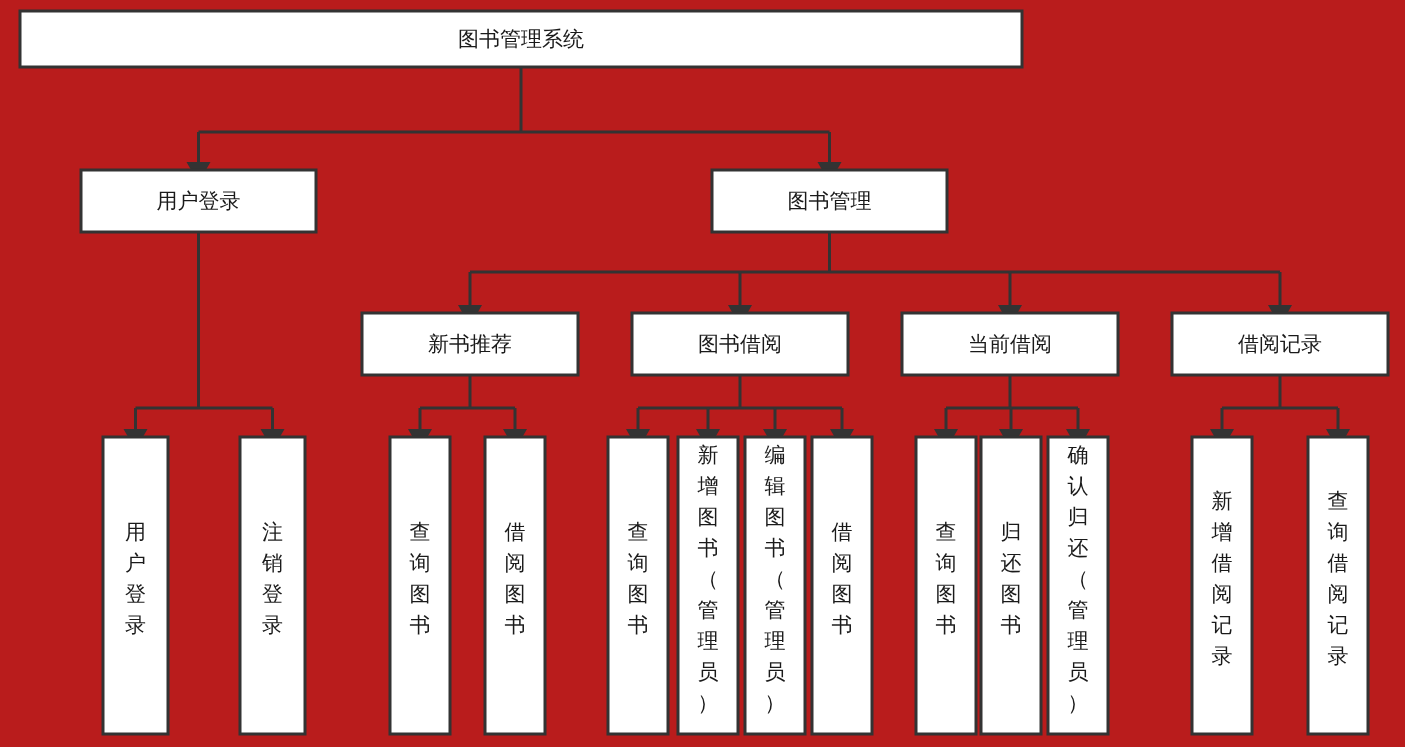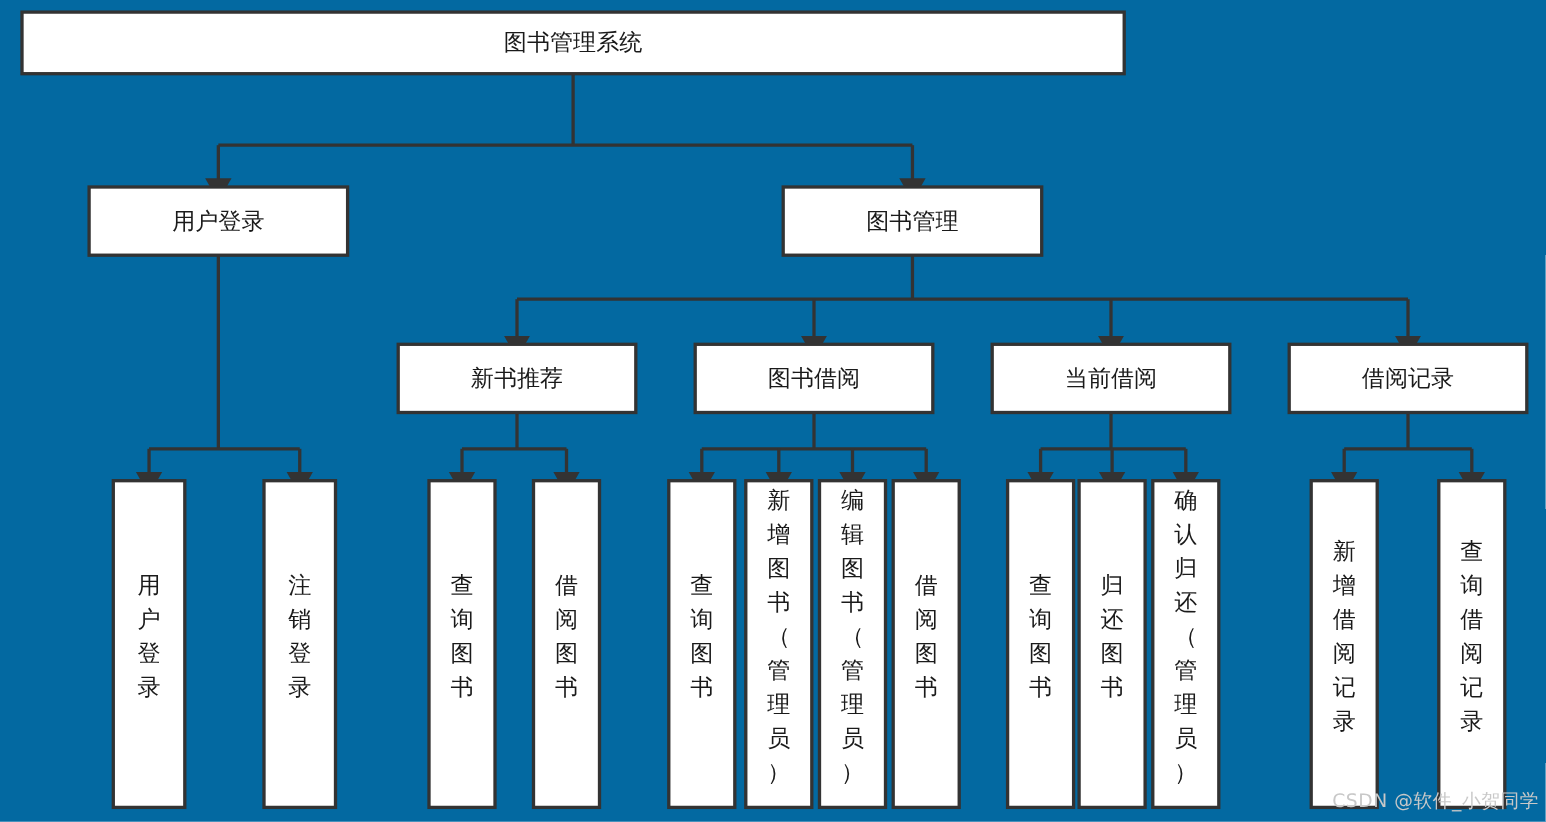--- a/index.html
+++ b/index.html
@@ -1,20 +1,20 @@
 <!DOCTYPE html>
 <html><head>
 <meta charset="utf-8">
 <style>
   html,body{margin:0;padding:0;background:#ffffff;}
   body{
     width:1405px;height:747px;overflow:hidden;
     font-family:"Liberation Sans","DejaVu Sans",sans-serif;
   }
-  #diagram-root{position:relative;width:1405px;height:747px;background:#0369a1;}
+  #diagram-root{position:relative;width:1405px;height:747px;background:#b91c1c;}
   svg#tree-svg{position:absolute;left:0;top:0;width:1405px;height:747px;display:block;}
   .node-box{fill:#ffffff;stroke:#333333;stroke-width:3;}
   .edge-line{stroke:#333333;stroke-width:3;fill:none;stroke-linecap:butt;}
   .node-label{
     font-family:"DejaVu Sans","Liberation Sans",sans-serif;
     font-size:21px;fill:#1a1a1a;text-anchor:middle;dominant-baseline:middle;
   }
   .leaf-label{
     font-family:"DejaVu Sans","Liberation Sans",sans-serif;
     font-size:21px;fill:#1a1a1a;
@@ -150,14 +150,13 @@
           <rect x="1192" y="437" width="60" height="297" class="node-box"></rect>
           <text x="1222" y="508" class="leaf-label"><tspan x="1222" dy="0">新</tspan><tspan x="1222" dy="31">增</tspan><tspan x="1222" dy="31">借</tspan><tspan x="1222" dy="31">阅</tspan><tspan x="1222" dy="31">记</tspan><tspan x="1222" dy="31">录</tspan></text>
         </g>
         <g>
           <rect x="1308" y="437" width="60" height="297" class="node-box"></rect>
           <text x="1338" y="508" class="leaf-label"><tspan x="1338" dy="0">查</tspan><tspan x="1338" dy="31">询</tspan><tspan x="1338" dy="31">借</tspan><tspan x="1338" dy="31">阅</tspan><tspan x="1338" dy="31">记</tspan><tspan x="1338" dy="31">录</tspan></text>
         </g>
       </g>
   </svg>
 
-  <div class="watermark">CSDN @软件_小贺同学</div>
 </div>
 
 </body></html>

